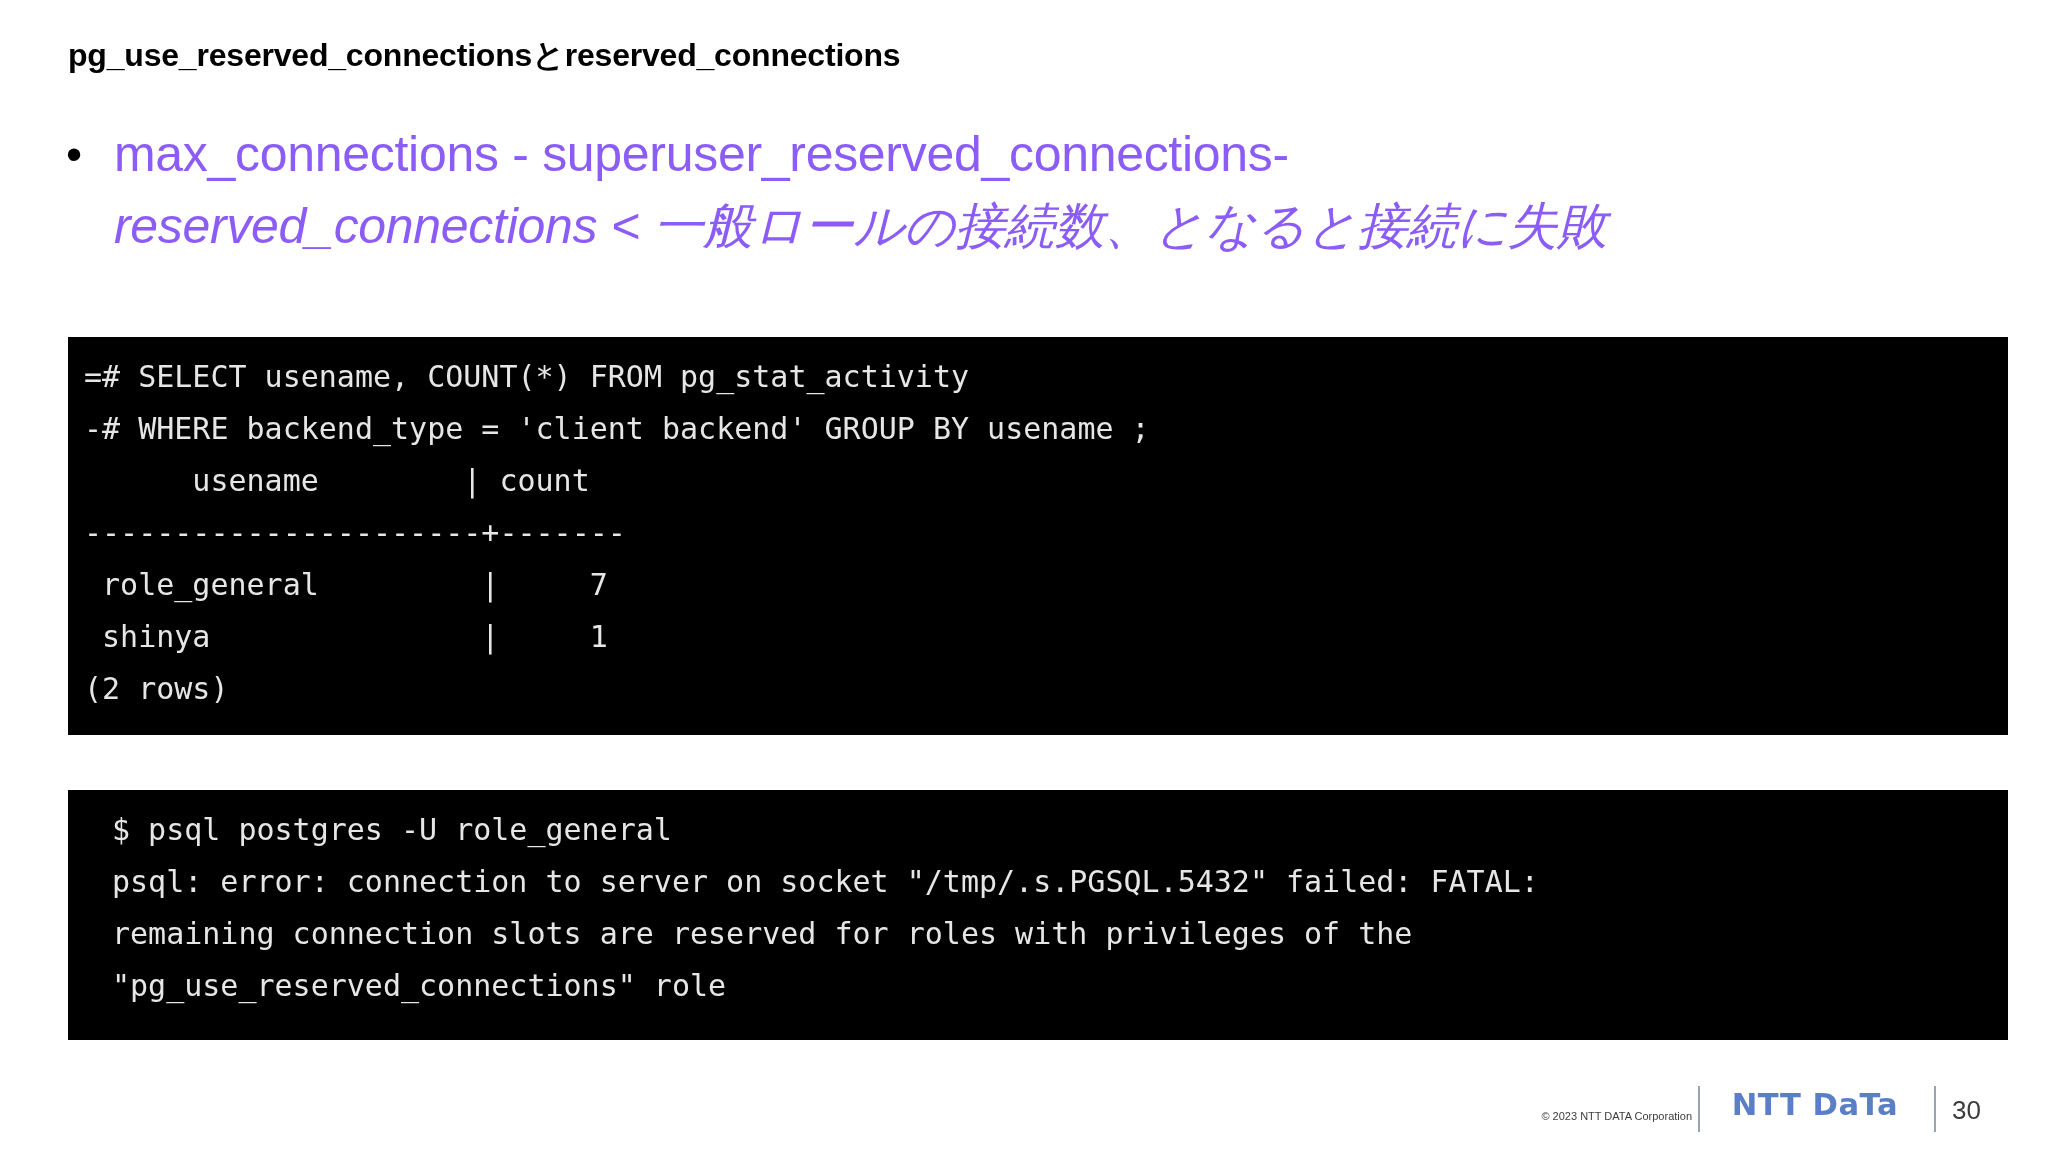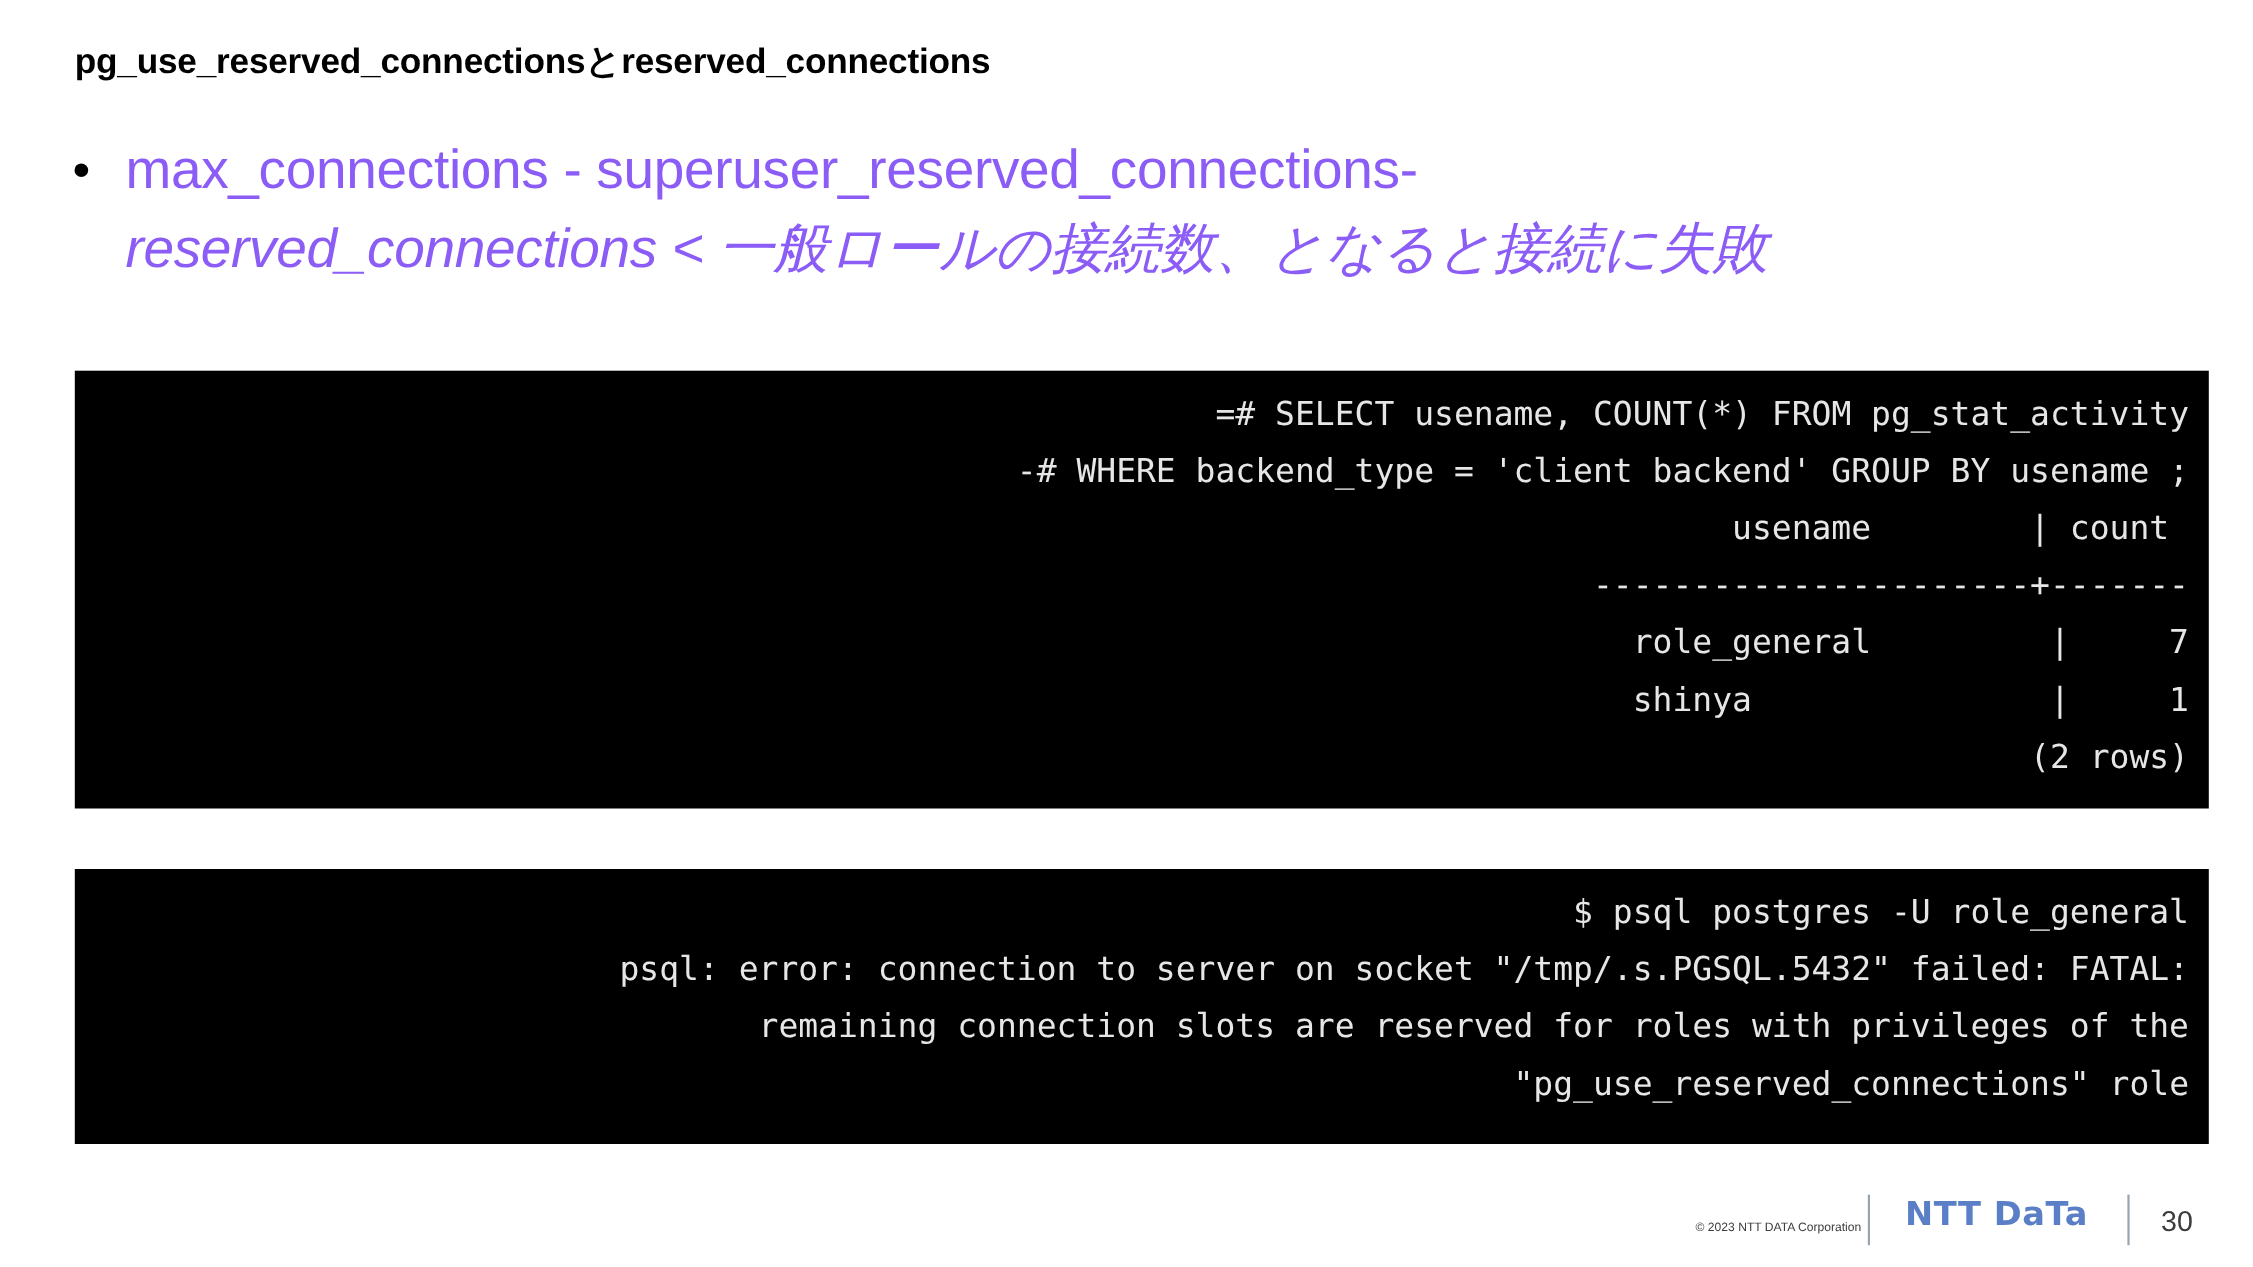--- a/index.html
+++ b/index.html
@@ -72,21 +72,20 @@
     position: absolute;
     background: #000000;
     color: #e6e6e6;
     font-family: "DejaVu Sans Mono", "Liberation Mono", monospace;
     font-size: 30px;
     line-height: 52px;
     padding: 14px 18px 14px 16px;
     box-sizing: border-box;
     white-space: pre;
     overflow: hidden;
-    text-align: right;
   }
   #code-block-1 {
     left: 68px;
     top: 307px;
     width: 1940px;
     height: 398px;
   }
   #code-block-2 {
     left: 68px;
     top: 760px;
@@ -139,21 +138,21 @@
     white-space: nowrap;
     transform: scaleX(1.02);
     transform-origin: right bottom;
   }
   .page-number {
     position: absolute;
     right: 42px;
     bottom: 26px;
     font-size: 26px;
     color: #3c3c3c;
-    text-align: center;
+    text-align: left;
     width: 54px;
   }
 </style>
 </head>
 <body>
 
 <div class="slide">
 
   <div class="slide-title">pg_use_reserved_connectionsとreserved_connections</div>
 

